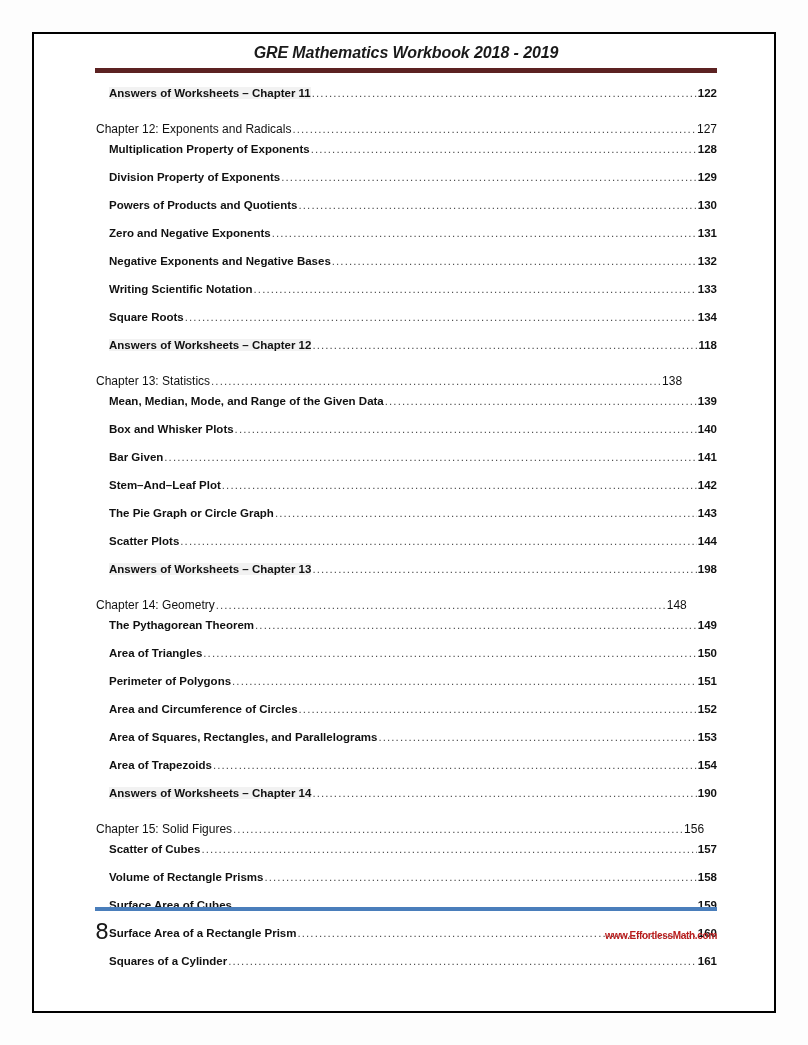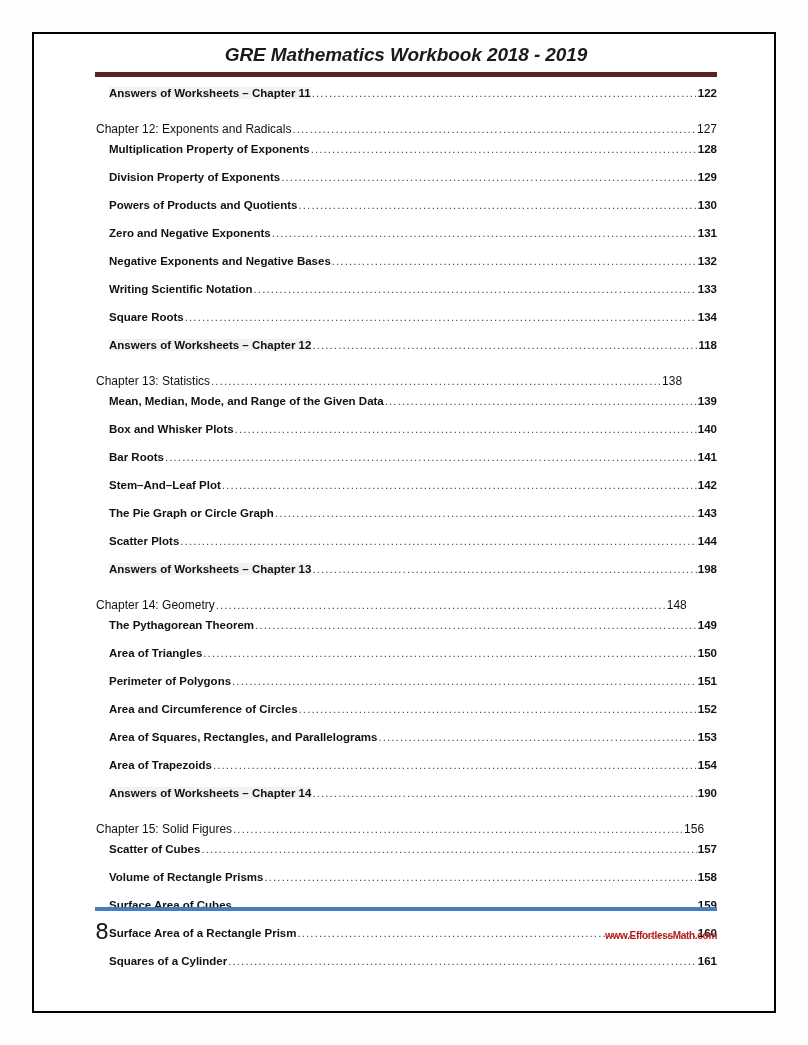--- a/index.html
+++ b/index.html
@@ -26,21 +26,21 @@
   }
 
   
   .page-header {
     position: absolute;
     left: 61px;
     top: 10px;
     width: 622px;
   }
   .header-title {
-    font-size: 19px;
+    font-size: 16px;
     font-weight: bold;
     font-style: italic;
     text-align: center;
     color: #1a1a1a;
     letter-spacing: -0.1px;
     white-space: nowrap;
   }
   .header-rule {
     margin-top: 6px;
     height: 5px;
@@ -243,21 +243,21 @@
         <span class="entry-page">139</span>
       </div>
       <div class="toc-row level-sub">
         <span class="entry-label">Box and Whisker Plots</span>
         <span class="leader-wrap">
           <span class="leader">...............................................................................................................................................................</span>
         </span>
         <span class="entry-page">140</span>
       </div>
       <div class="toc-row level-sub">
-        <span class="entry-label">Bar Roots</span>
+        <span class="entry-label">Bar Given</span>
         <span class="leader-wrap">
           <span class="leader">...............................................................................................................................................................</span>
         </span>
         <span class="entry-page">141</span>
       </div>
       <div class="toc-row level-sub">
         <span class="entry-label">Stem–And–Leaf Plot</span>
         <span class="leader-wrap">
           <span class="leader">...............................................................................................................................................................</span>
         </span>

